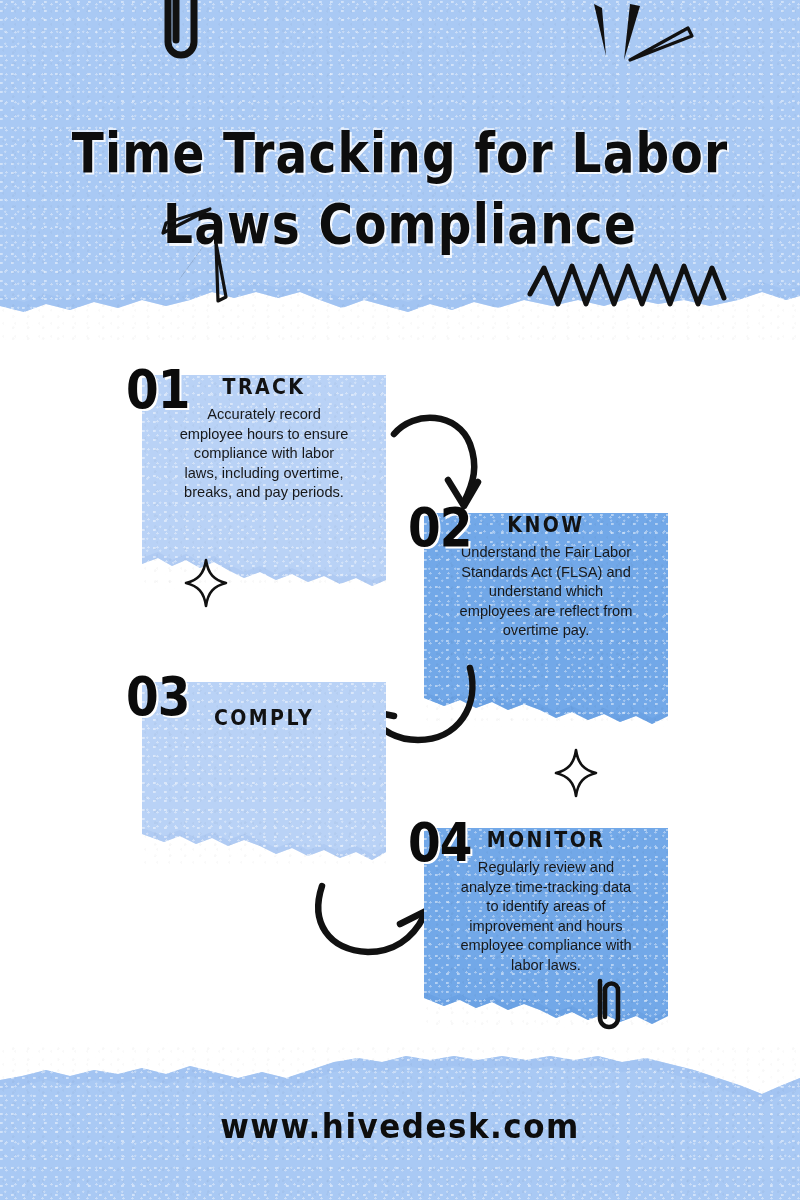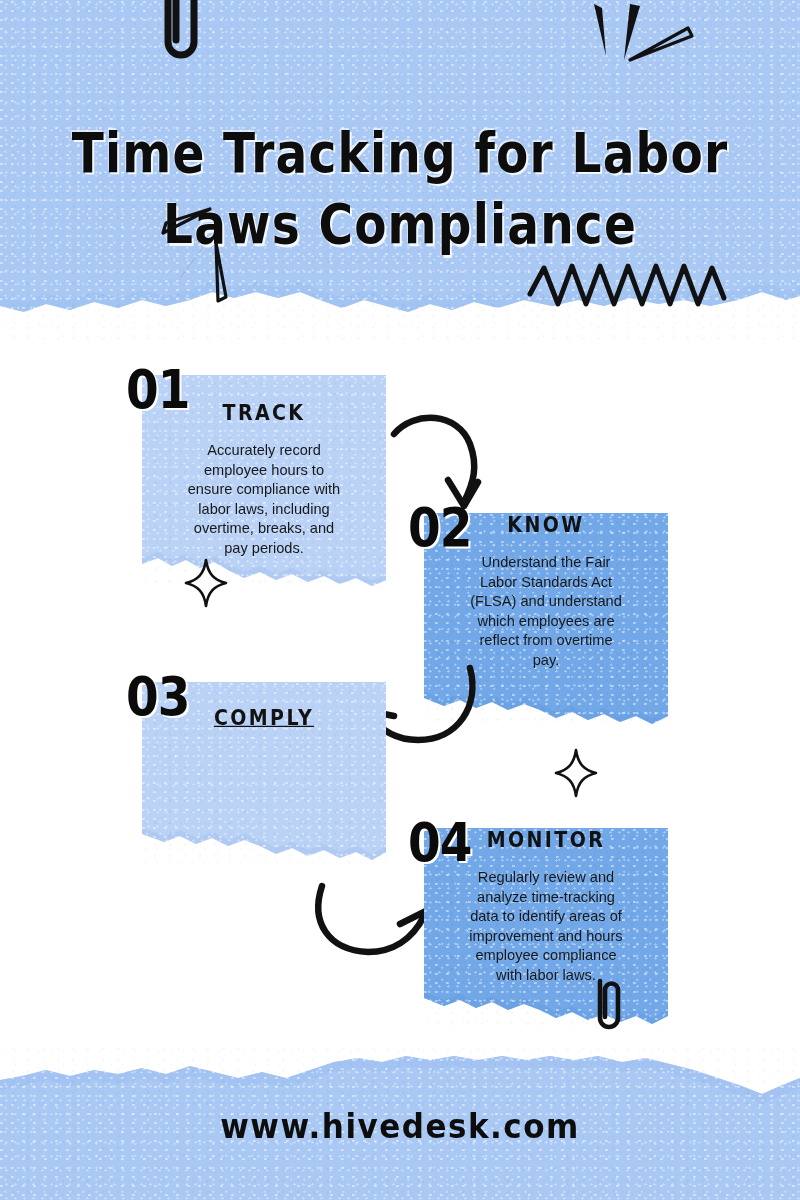--- a/index.html
+++ b/index.html
@@ -77,45 +77,45 @@
     letter-spacing:2.4px;
     color:#121212;
     margin:0 0 6px 0;
     transform:scaleY(1.1);
   }
   .card-body{
     font-family:"Liberation Sans", sans-serif;
     font-size:14.6px;
     line-height:19.6px;
     color:#17181a;
-    margin:18px;
+    margin:8px;
   }
   .card-number{
     position:absolute;
     font-family:"DejaVu Sans", sans-serif;
     font-weight:700;
     font-size:47px;
     letter-spacing:-1px;
     color:#0b0b0b;
     text-shadow:2px 2px 0 #ffffff;
     transform:scaleY(1.12);
     z-index:6;
   }
 
   
   #card-01{left:142px;top:375px;width:244px;height:215px;}
-  #card-01 .content{padding-top:26px;}
+  #card-01 .content{}
   #num-01{left:126px;top:362px;}
 
   #card-02{left:424px;top:513px;width:244px;height:215px;}
   #card-02 .content{}
   #num-02{left:408px;top:500px;}
 
   #card-03{left:142px;top:682px;width:244px;height:182px;}
-  #card-03 .content{padding-top:24px;text-decoration:underline;}
+  #card-03 .content{padding-top:24px;}
   #num-03{left:126px;top:669px;}
 
   #card-04{left:424px;top:828px;width:244px;height:200px;}
   #card-04 .content{}
   #num-04{left:408px;top:815px;}
 
   
   .doodle{position:absolute;}
   .doodle svg{display:block;overflow:visible;}
   #clip-top{left:146px;top:-16px;}

